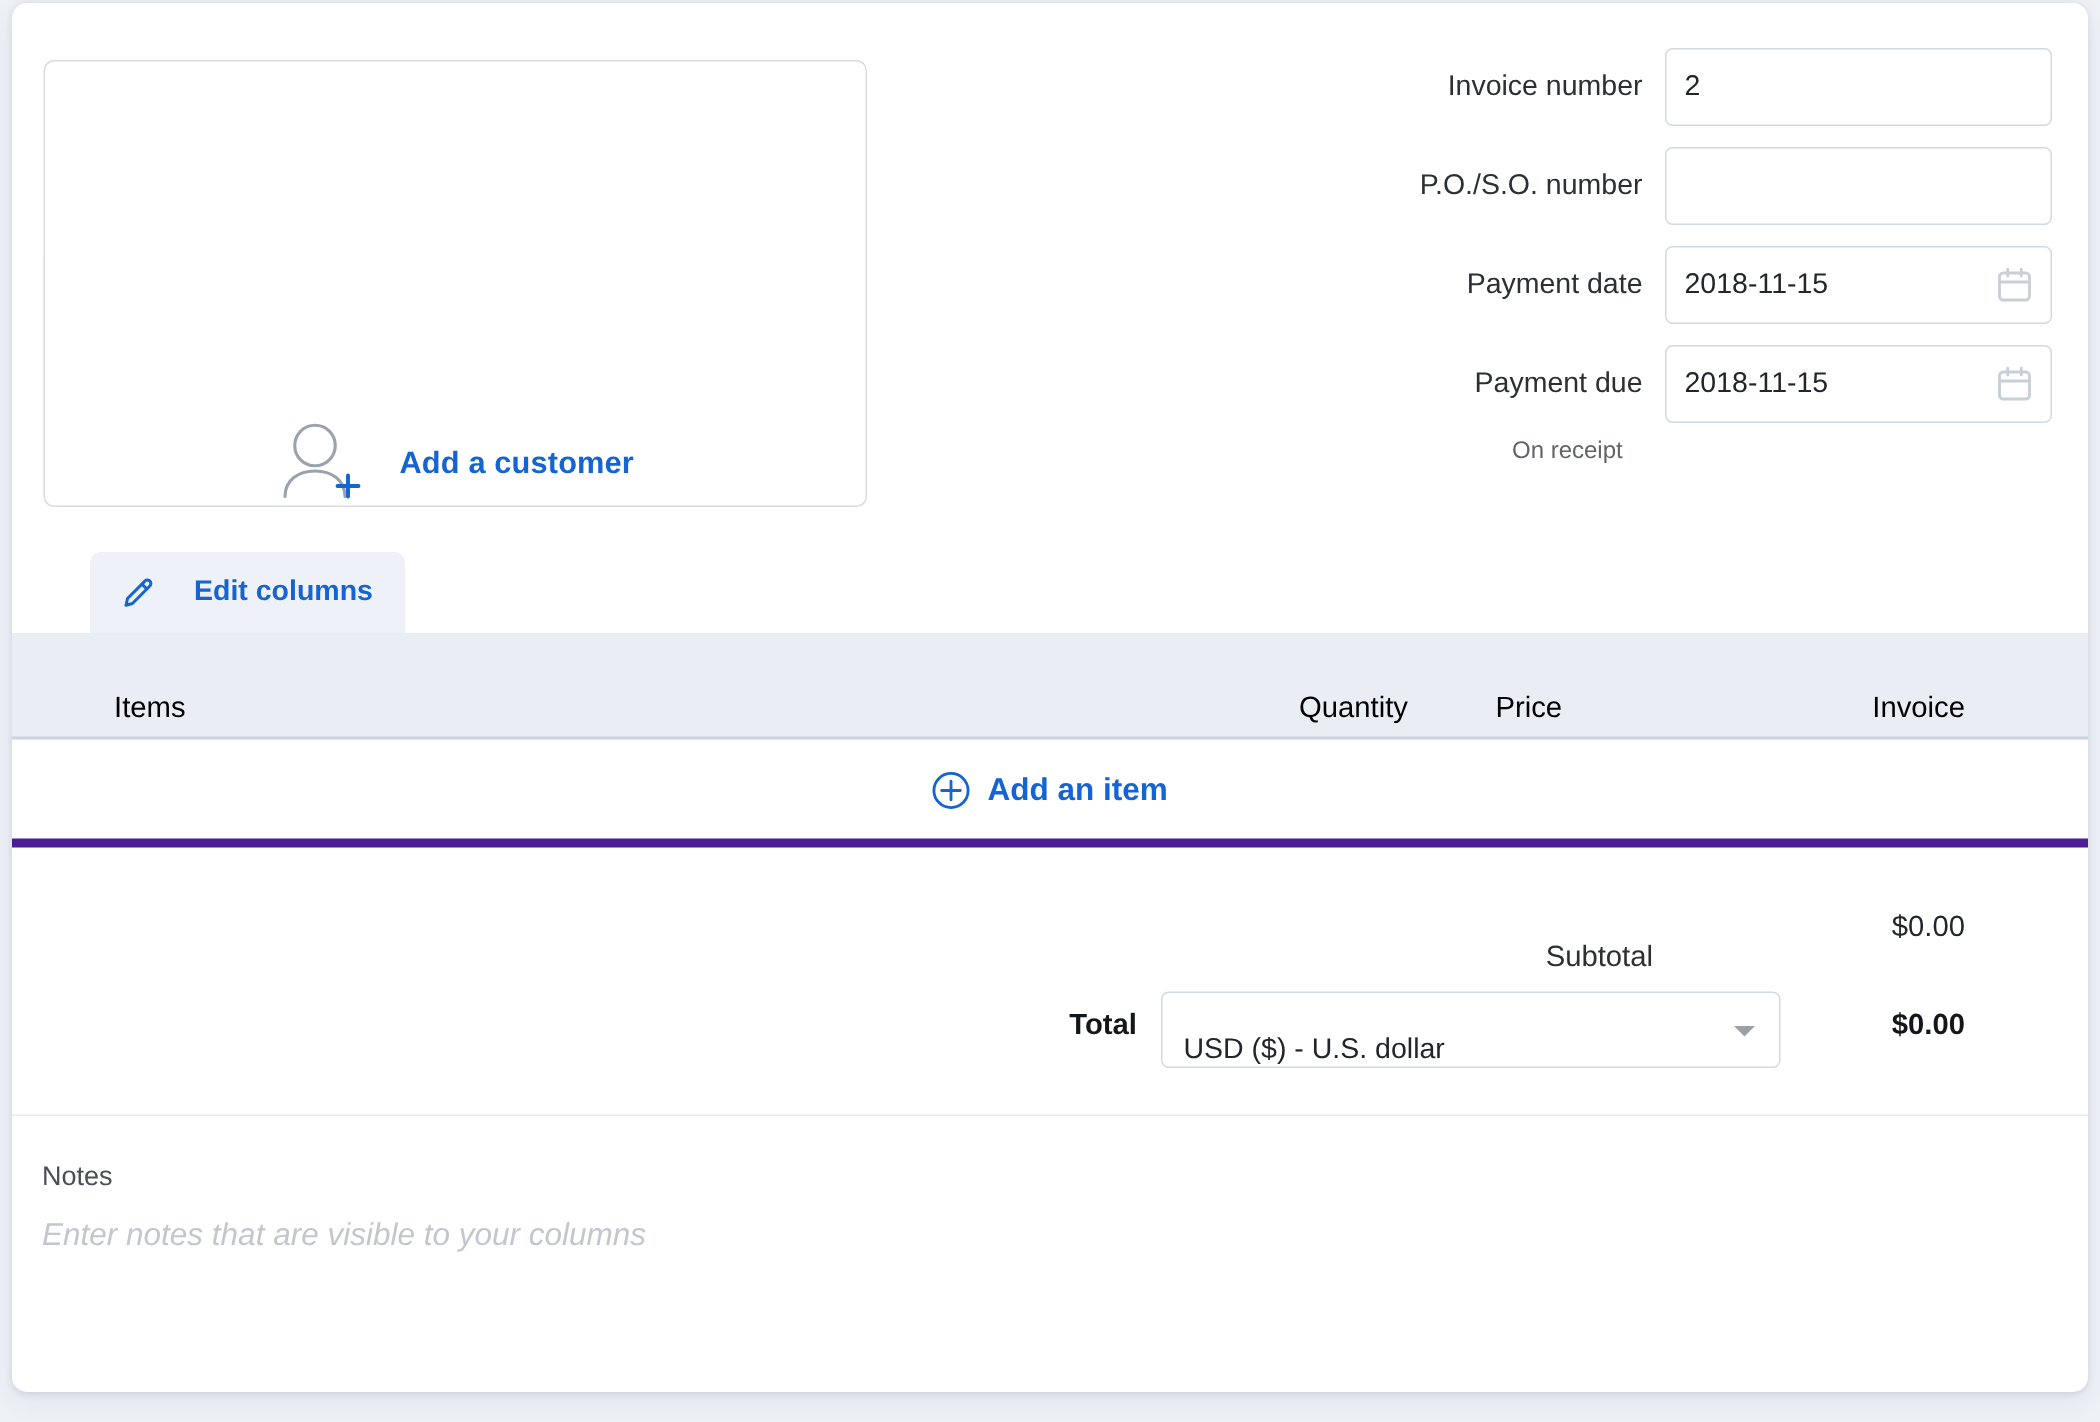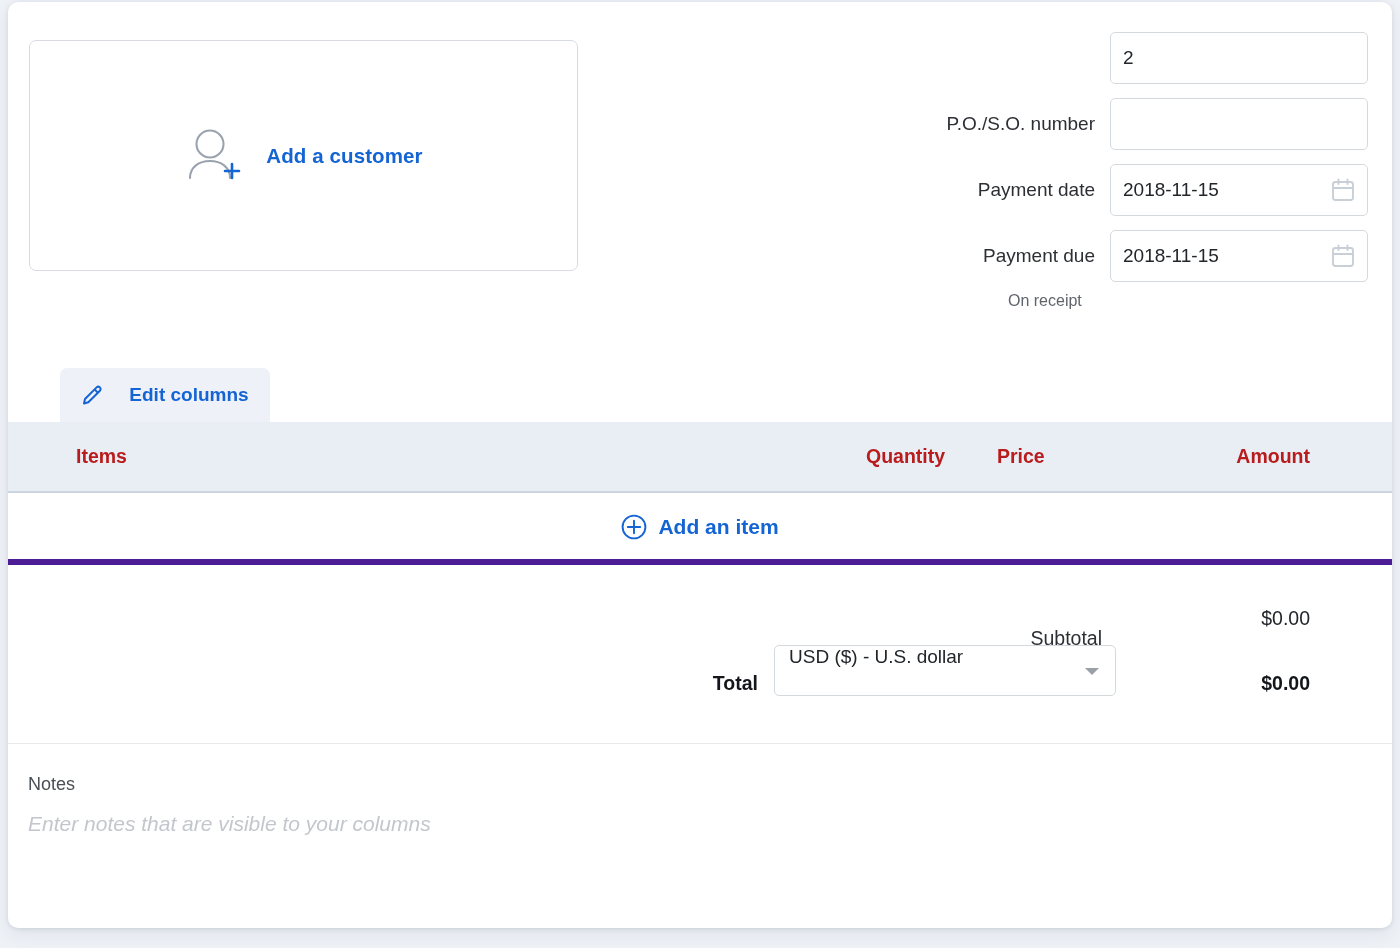--- a/index.html
+++ b/index.html
@@ -29,25 +29,25 @@
     overflow: hidden;
   }
 
   
   #top { position: relative; height: 356px; }
 
   
   .cust-card {
     position: absolute;
     left: 21px; top: 38px;
-    width: 549px; height: 231px;
+    width: 549px; height: 298px;
     border: 1px solid #d8dce2;
     border-radius: 7px;
     background: #fff;
-    display: flex; align-items: center; justify-content: center;
+    display: flex; align-items: flex-end; justify-content: center;
     cursor: pointer;
   }
   .cust-inner { display: flex; align-items: center; gap: 16px; }
   .cust-icon { width: 66px; height: 56px; display: block; }
   .cust-label {
     color: #1464d4;
     font-size: 20.5px;
     font-weight: 700;
     letter-spacing: .1px;
   }
@@ -101,23 +101,23 @@
 
   
   .tbl-head {
     position: absolute;
     left: 0; top: 420px;
     width: 100%; height: 71px;
     background: #e9edf4;
     border-bottom: 2px solid #ccd4e0;
   }
   .th {
-    position: absolute; top: 0; height: 69px;
+    position: absolute; top: 16px; height: 69px;
     line-height: 69px;
-    font-size: 19.5px; font-weight: 700; color: #b91c1c;
+    font-size: 19.5px; font-weight: 400; color: #000000;
   }
   .th-items    { left: 68px; }
   .th-quantity { left: 858px; }
   .th-price    { left: 989px; }
   .th-amount   { right: 82px; }
 
   .add-row {
     position: absolute;
     left: 0; top: 492px;
     width: 100%; height: 71px;
@@ -146,25 +146,25 @@
   }
   .tot-label {
     position: absolute; right: 634px; top: 107px;
     font-size: 19.5px; font-weight: 700; color: #13161a;
   }
   .tot-amount {
     position: absolute; right: 82px; top: 107px;
     font-size: 19.5px; font-weight: 700; color: #13161a;
   }
   .cur-select {
-    position: absolute; left: 766px; top: 80px;
-    width: 342px; height: 51px;
+    position: absolute; left: 766px; top: 96px;
+    width: 413px; height: 51px;
     border: 1px solid #d4d9de; border-radius: 5px;
     background: #fff;
-    display: flex; align-items: flex-start;
+    display: flex; align-items: flex-end;
     padding: 0 14px;
     cursor: pointer;
   }
   .cur-select .val { font-size: 19px; color: #22262b; }
   .caret {
     position: absolute; right: 16px; top: 22px;
     width: 0; height: 0;
     border-left: 7px solid transparent;
     border-right: 7px solid transparent;
     border-top: 7px solid #9aa0a8;
@@ -199,20 +199,21 @@
               <path d="M48 36 L48 50 M41 43 L55 43" fill="none" stroke="#1464d4" stroke-width="2.6" stroke-linecap="round"></path>
             </svg>
           </span>
           <span class="cust-label">Add a customer</span>
         </div>
       </div>
 
       <div class="form">
 
         <div class="frow">
+          <span class="flabel">Invoice number</span>
           <div class="finput">
             <span class="fvalue">2</span>
           </div>
         </div>
 
         <div class="frow">
           <span class="flabel">P.O./S.O. number</span>
           <div class="finput">
             <span class="fvalue"></span>
           </div>
@@ -257,21 +258,21 @@
           <path d="M13.6 5.4 L16.9 8.7" stroke="#1464d4" stroke-width="2"></path>
         </svg>
       </span>
       <span class="lbl">Edit columns</span>
     </div>
 
     <div class="tbl-head">
       <div class="th th-items">Items</div>
       <div class="th th-quantity">Quantity</div>
       <div class="th th-price">Price</div>
-      <div class="th th-amount">Amount</div>
+      <div class="th th-amount">Invoice</div>
     </div>
 
     <div class="add-row">
       <div class="add-item-btn">
         <span>
           <svg class="plus-circ" viewBox="0 0 26 26" xmlns="http://www.w3.org/2000/svg">
             <circle cx="13" cy="13" r="11.4" fill="none" stroke="#1464d4" stroke-width="1.9"></circle>
             <path d="M13 6.8 L13 19.2 M6.8 13 L19.2 13" stroke="#1464d4" stroke-width="1.9" stroke-linecap="round"></path>
           </svg>
         </span>

